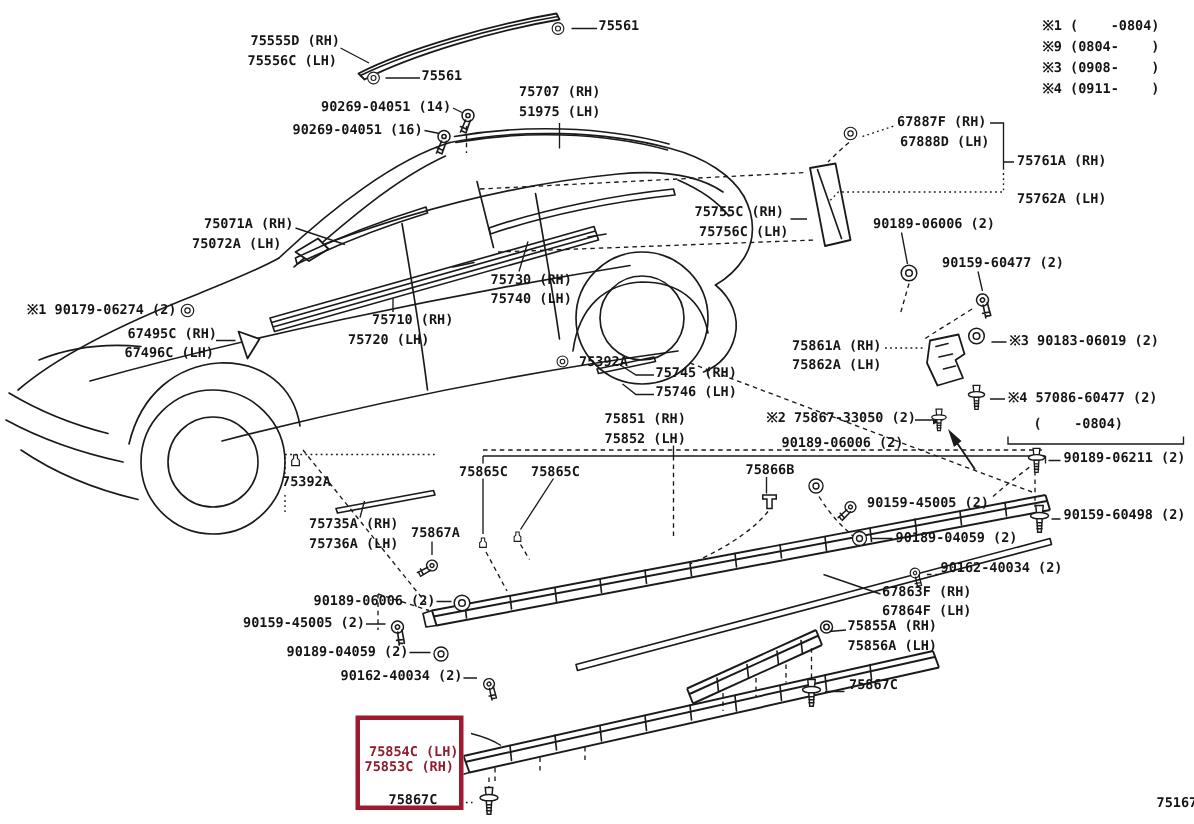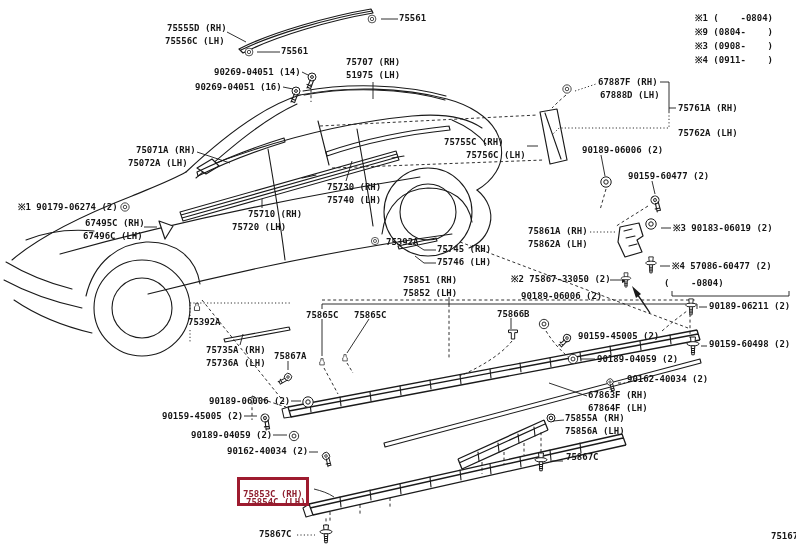--- a/index.html
+++ b/index.html
@@ -1,21 +1,21 @@
 <!DOCTYPE html>
 <html><head>
 <meta charset="utf-8">
 <style>
   html,body{margin:0;padding:0;background:#fff}
   .stage{position:relative;width:796px;height:549px;background:#fff;overflow:hidden;
          font-family:"DejaVu Sans Mono","Liberation Mono",monospace}
   .art{position:absolute;left:0;top:0}
   .lb{position:absolute;font-size:9px;font-weight:bold;color:#151515;white-space:pre;line-height:10px}
   .red{color:#8e1e2e}
-  .hl-box{position:absolute;left:237px;top:477px;border:3px solid #9e1b2f;padding:2px 3px;background:#fff}
+  .hl-box{position:absolute;left:237px;top:477px;border:3px solid #9e1b2f;padding:19px 3px;background:#fff}
   .hl-box span{font-size:9px;font-weight:bold;color:#8e1e2e;white-space:pre;line-height:10px}
   
   .s{stroke:#1a1a1a;fill:none;stroke-width:1.1;stroke-linecap:round;stroke-linejoin:round}
   .s2{stroke:#1a1a1a;fill:none;stroke-width:1.3;stroke-linejoin:round}
   .fw{stroke:#1a1a1a;fill:#fff;stroke-width:1.2;stroke-linejoin:round}
   .ld{stroke:#1a1a1a;fill:none;stroke-width:0.9}
   .da{stroke:#1a1a1a;fill:none;stroke-width:0.9;stroke-dasharray:3,2.6}
   .dt{stroke:#1a1a1a;fill:none;stroke-width:0.9;stroke-dasharray:1.2,2.2}
   .ic{stroke:#1a1a1a;fill:#fff;stroke-width:1}
 </style>
@@ -213,21 +213,21 @@
 <div class="lb" style="left:214px;top:67px">90269-04051 (14)</div>
 <div class="lb" style="left:195px;top:82px">90269-04051 (16)</div>
 <div class="lb" style="left:346px;top:57px">75707 (RH)</div>
 <div class="lb" style="left:346px;top:70px">51975 (LH)</div>
 <div class="lb" style="left:598px;top:77px">67887F (RH)</div>
 <div class="lb" style="left:600px;top:90px">67888D (LH)</div>
 <div class="lb" style="left:678px;top:103px">75761A (RH)</div>
 <div class="lb" style="left:678px;top:128px">75762A (LH)</div>
 <div class="lb" style="left:136px;top:145px">75071A (RH)</div>
 <div class="lb" style="left:128px;top:158px">75072A (LH)</div>
-<div class="lb" style="left:444px;top:137px">75755C (RH)</div>
+<div class="lb" style="left:463px;top:137px">75755C (RH)</div>
 <div class="lb" style="left:466px;top:150px">75756C (LH)</div>
 <div class="lb" style="left:582px;top:145px">90189-06006 (2)</div>
 <div class="lb" style="left:628px;top:171px">90159-60477 (2)</div>
 <div class="lb" style="left:18px;top:202px">※1 90179-06274 (2)</div>
 <div class="lb" style="left:85px;top:218px">67495C (RH)</div>
 <div class="lb" style="left:83px;top:231px">67496C (LH)</div>
 <div class="lb" style="left:327px;top:182px">75730 (RH)</div>
 <div class="lb" style="left:327px;top:195px">75740 (LH)</div>
 <div class="lb" style="left:248px;top:209px">75710 (RH)</div>
 <div class="lb" style="left:232px;top:222px">75720 (LH)</div>
@@ -235,21 +235,21 @@
 <div class="lb" style="left:528px;top:239px">75862A (LH)</div>
 <div class="lb" style="left:673px;top:223px">※3 90183-06019 (2)</div>
 <div class="lb" style="left:672px;top:261px">※4 57086-60477 (2)</div>
 <div class="lb" style="left:386px;top:237px">75392A</div>
 <div class="lb" style="left:437px;top:244px">75745 (RH)</div>
 <div class="lb" style="left:437px;top:257px">75746 (LH)</div>
 <div class="lb" style="left:403px;top:275px">75851 (RH)</div>
 <div class="lb" style="left:403px;top:288px">75852 (LH)</div>
 <div class="lb" style="left:511px;top:274px">※2 75867-33050 (2)</div>
 <div class="lb" style="left:521px;top:291px">90189-06006 (2)</div>
-<div class="lb" style="left:664px;top:278px">(    -0804)</div>
+<div class="lb" style="left:689px;top:278px">(    -0804)</div>
 <div class="lb" style="left:709px;top:301px">90189-06211 (2)</div>
 <div class="lb" style="left:709px;top:339px">90159-60498 (2)</div>
 <div class="lb" style="left:578px;top:331px">90159-45005 (2)</div>
 <div class="lb" style="left:497px;top:309px">75866B</div>
 <div class="lb" style="left:306px;top:310px">75865C</div>
 <div class="lb" style="left:354px;top:310px">75865C</div>
 <div class="lb" style="left:188px;top:317px">75392A</div>
 <div class="lb" style="left:206px;top:345px">75735A (RH)</div>
 <div class="lb" style="left:206px;top:358px">75736A (LH)</div>
 <div class="lb" style="left:274px;top:351px">75867A</div>

